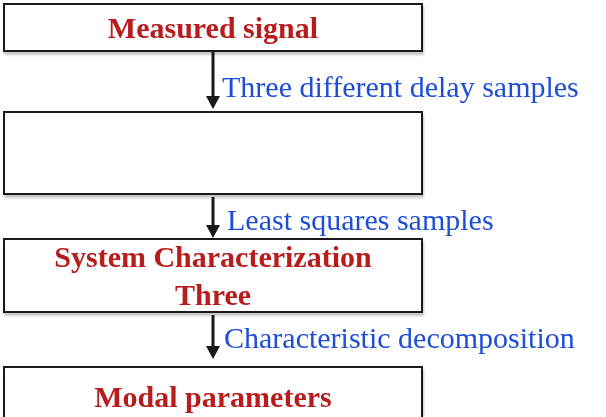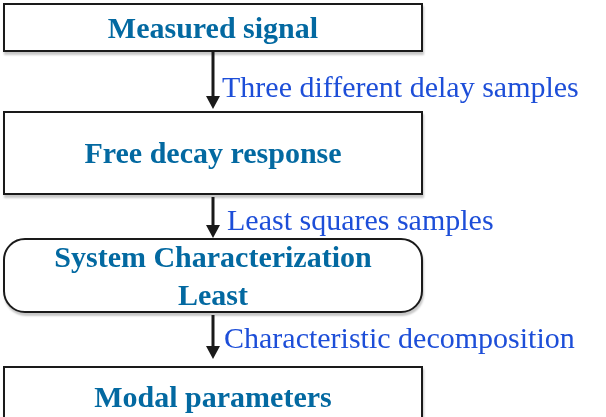--- a/index.html
+++ b/index.html
@@ -27,27 +27,27 @@
     display: flex;
     flex-direction: column;
     align-items: center;
     justify-content: center;
     box-shadow: 1px 3px 2px rgba(0,0,0,0.22);
   }
   .flow-box .line {
     font-weight: bold;
     font-size: 30px;
     line-height: 38px;
-    color: #0369a1;
+    color: #b91c1c;
     white-space: nowrap;
     text-align: center;
   }
   #box-1 { top: 3px;   height: 49px; }
   #box-2 { top: 111px; height: 84px; }
-  #box-3 { top: 238px; height: 75px; border-radius: 22px; }
+  #box-3 { top: 238px; height: 75px; }
   #box-4 { top: 358px; height: 61px; margin-top: 8px; }
 
   .down-arrow {
     position: absolute;
     left: 206px;
     width: 14px;
   }
   #arrow-1 { top: 52px;  height: 57px; }
   #arrow-2 { top: 197px; height: 41px; }
   #arrow-3 { top: 315px; height: 44px; }
@@ -91,32 +91,31 @@
     <span class="line">Measured signal</span>
   </div>
 
   <div class="down-arrow" id="arrow-1">
     <div class="stem"></div>
     <div class="head"></div>
   </div>
   <span class="arrow-label" id="label-1">Three different delay samples</span>
 
   <div class="flow-box" id="box-2">
-    <span class="line">Free decay response</span>
   </div>
 
   <div class="down-arrow" id="arrow-2">
     <div class="stem"></div>
     <div class="head"></div>
   </div>
   <span class="arrow-label" id="label-2">Least squares samples</span>
 
   <div class="flow-box" id="box-3">
     <span class="line">System Characterization</span>
-    <span class="line">Least</span>
+    <span class="line">Three</span>
   </div>
 
   <div class="down-arrow" id="arrow-3">
     <div class="stem"></div>
     <div class="head"></div>
   </div>
   <span class="arrow-label" id="label-3">Characteristic decomposition</span>
 
   <div class="flow-box" id="box-4">
     <span class="line">Modal parameters</span>

